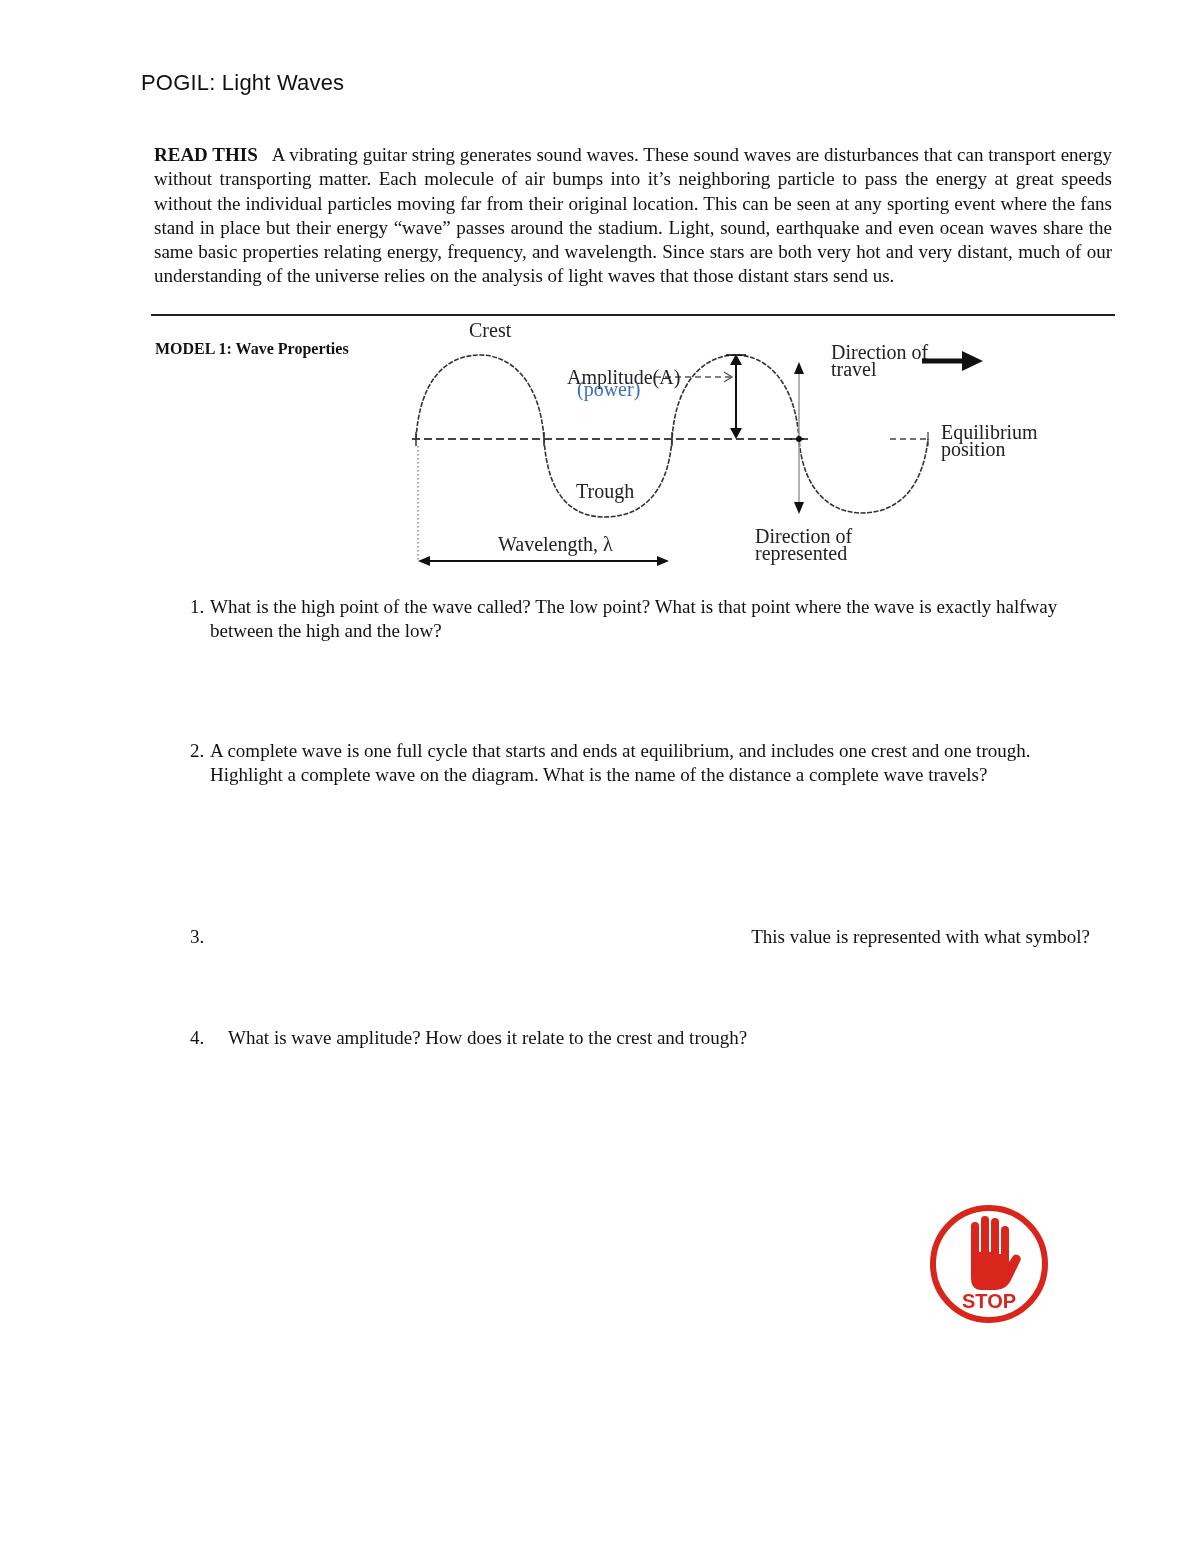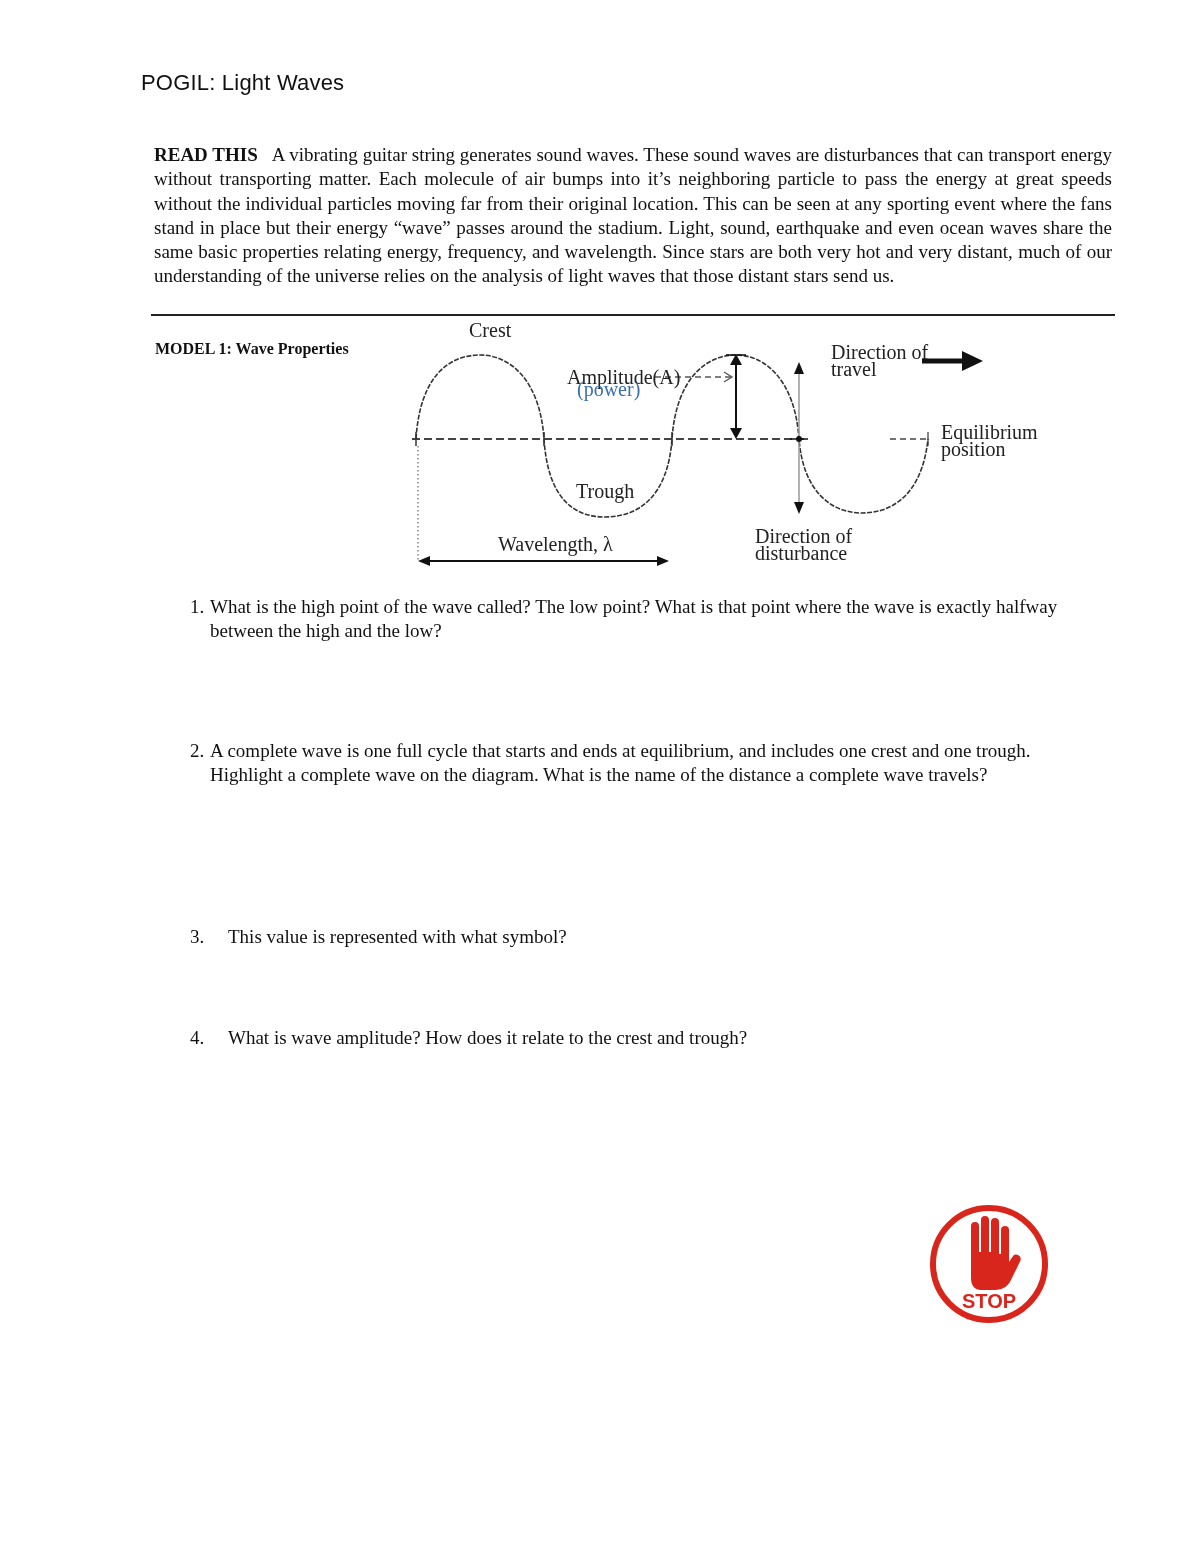--- a/index.html
+++ b/index.html
@@ -97,33 +97,33 @@
 <div class="diag-label" style="left:469px; top:322px;">Crest</div>
 <div class="diag-label" style="left:567px; top:369px;text-align:center;">Amplitude(A)</div>
 <div class="diag-label blue" style="left:577px; top:381px;">(power)</div>
 <div class="diag-label" style="left:831px; top:344px;">Direction of</div>
 <div class="diag-label" style="left:831px; top:361px;">travel</div>
 <div class="diag-label" style="left:941px; top:424px;">Equilibrium</div>
 <div class="diag-label" style="left:941px; top:441px;">position</div>
 <div class="diag-label" style="left:576px; top:483px;">Trough</div>
 <div class="diag-label" style="left:498px; top:536px;">Wavelength, λ</div>
 <div class="diag-label" style="left:755px; top:528px;">Direction of</div>
-<div class="diag-label" style="left:755px; top:545px;">disturbance</div>
+<div class="diag-label" style="left:755px; top:545px;">represented</div>
 
 <div class="question" style="top:595px;">
   <span class="num">1.</span>
   <span class="text">What is the high point of the wave called?  The low point? What is that point where the wave is exactly halfway between the high and the low?</span>
 </div>
 <div class="question" style="top:739px;">
   <span class="num">2.</span>
   <span class="text">A complete wave is one full cycle that starts and ends at equilibrium, and includes one crest and one trough. Highlight a complete wave on the diagram.  What is the name of the distance a complete wave travels?</span>
 </div>
 <div class="question" style="top:925px;">
   <span class="num">3.</span>
-  <span class="text" style="margin-left:38px;">This value is represented with what symbol?</span>
+  <span class="text" style="margin-left:38px;text-align:right;">This value is represented with what symbol?</span>
 </div>
 <div class="question" style="top:1026px;">
   <span class="num">4.</span>
   <span class="text" style="margin-left:38px;">What is wave amplitude?  How does it relate to the crest and trough?</span>
 </div>
 
 <svg class="stop" viewBox="0 0 120 120" xmlns="http://www.w3.org/2000/svg">
   <circle cx="60" cy="60" r="56" fill="#ffffff" stroke="#d9261c" stroke-width="6"></circle>
   <path fill="#d9261c" d="
     M42,22 a4,4 0 0 1 8,0 L50,48 L52,48 L52,16 a4,4 0 0 1 8,0 L60,48 L62,48 L62,18 a4,4 0 0 1 8,0 L70,50 L72,50 L72,26 a4,4 0 0 1 8,0

